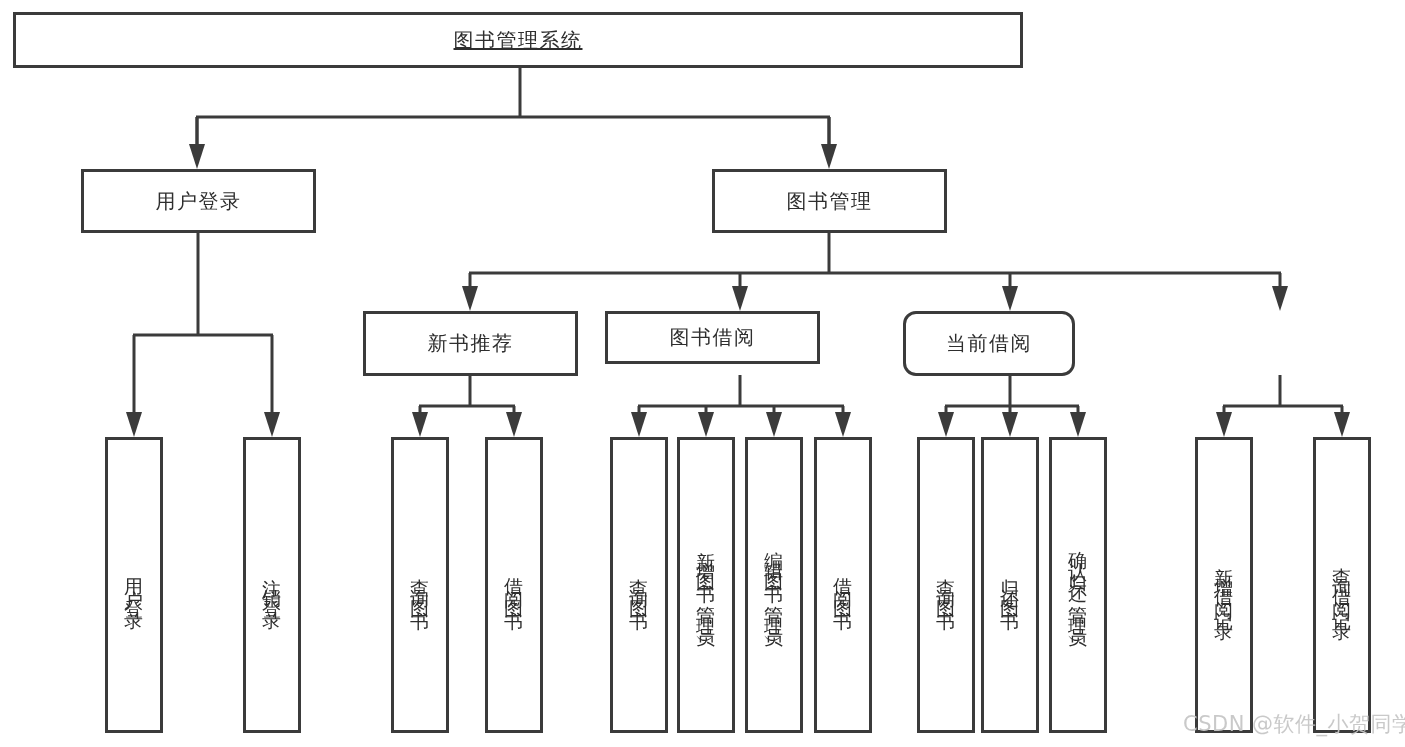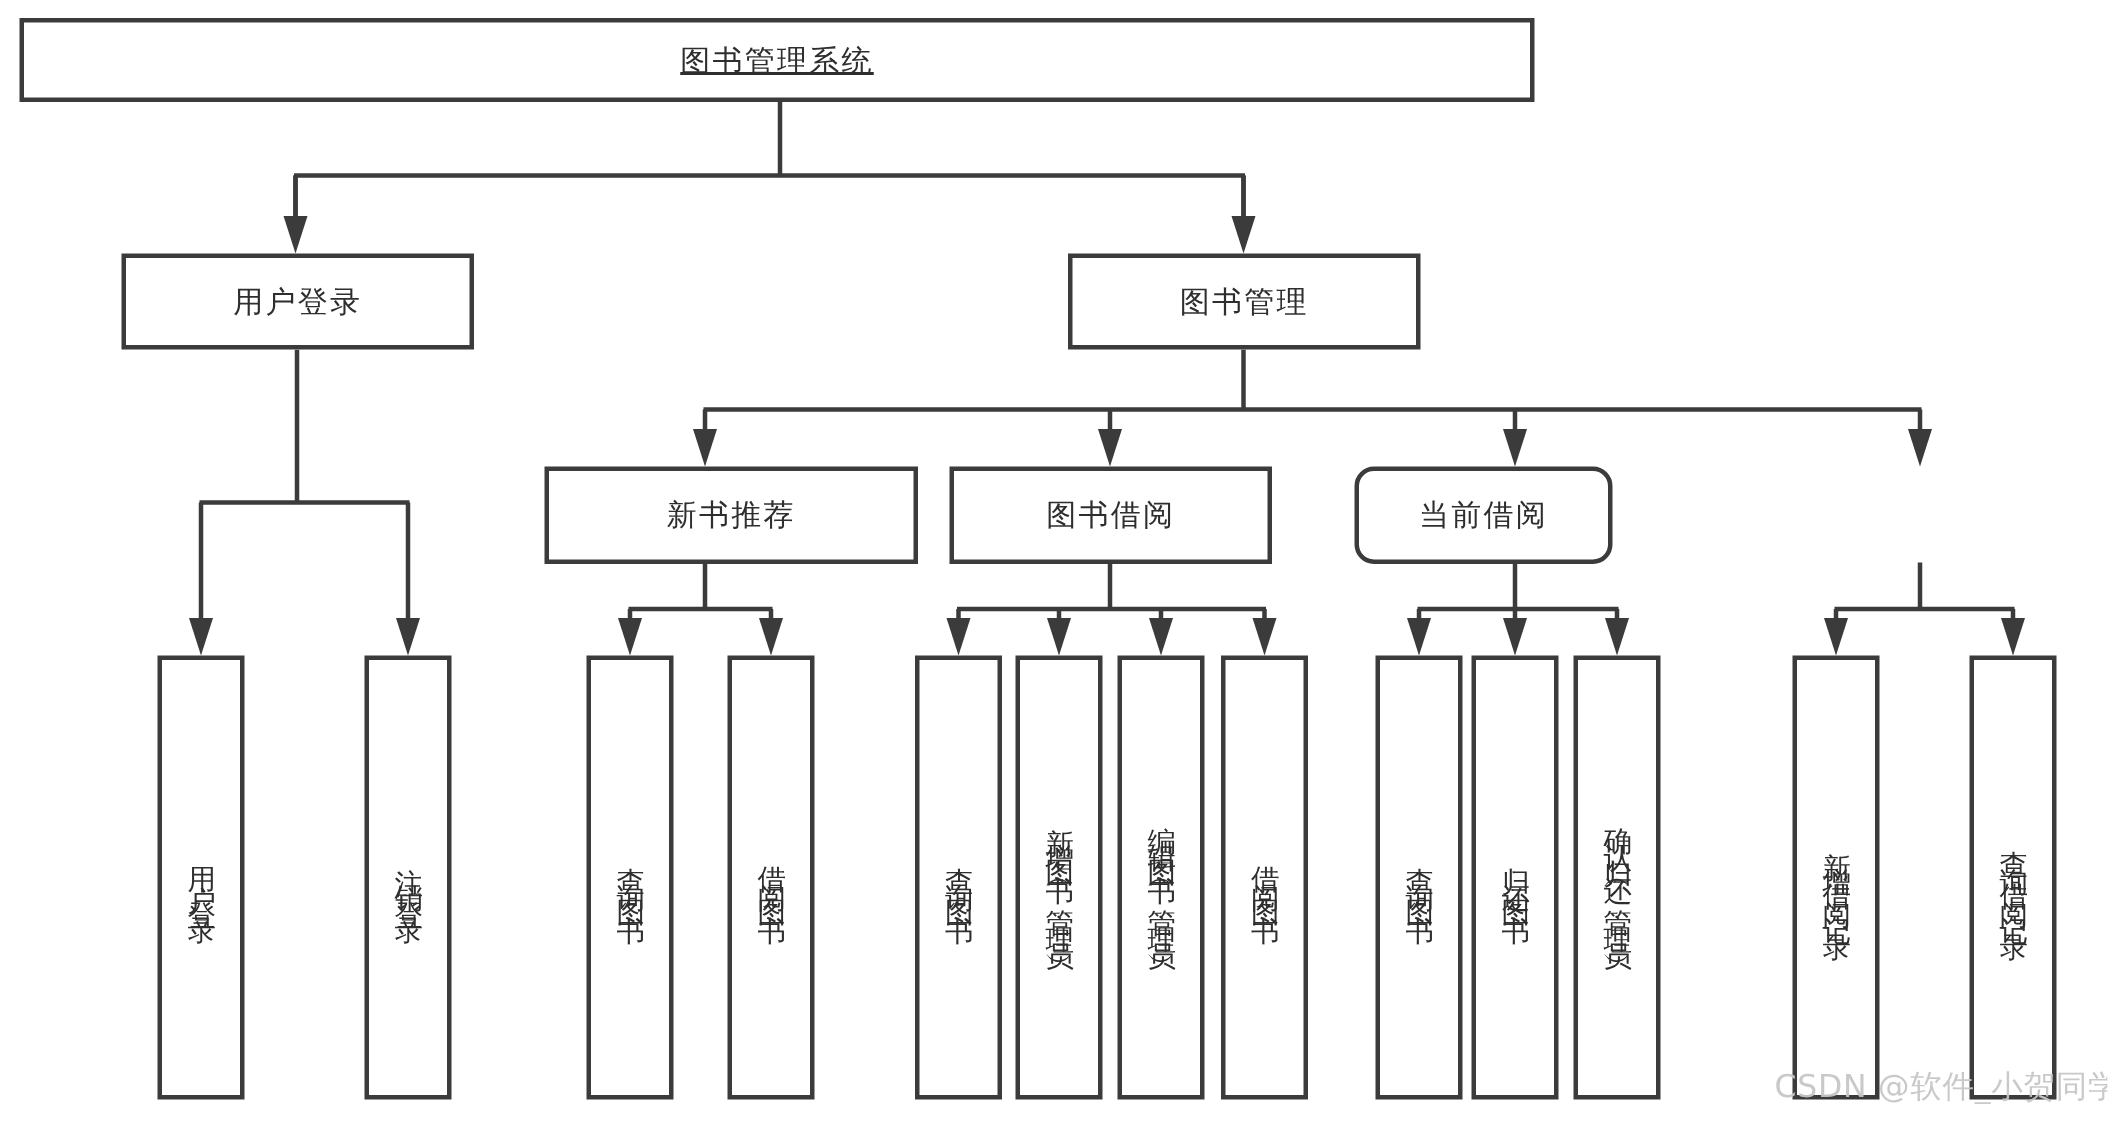--- a/index.html
+++ b/index.html
@@ -122,24 +122,24 @@
     <span class="lbl">图书管理系统</span>
   </div>
 
   <div class="box hbox" style="left:81px; top:169px; width:235px; height:64px;">
     <span class="lbl">用户登录</span>
   </div>
   <div class="box hbox" style="left:712px; top:169px; width:235px; height:64px;">
     <span class="lbl">图书管理</span>
   </div>
 
-  <div class="box hbox" style="left:363px; top:311px; width:249px; height:65px;">
+  <div class="box hbox" style="left:363px; top:311px; width:215px; height:65px;">
     <span class="lbl">新书推荐</span>
   </div>
-  <div class="box hbox" style="left:633px; top:311px; width:215px; height:65px;">
+  <div class="box hbox" style="left:605px; top:311px; width:215px; height:53px;">
     <span class="lbl">图书借阅</span>
   </div>
   <div class="box hbox" style="left:903px; top:311px; width:172px; height:65px;border-radius:13px;">
     <span class="lbl">当前借阅</span>
   </div>
 
   <div class="box vbox" style="left:105px; top:437px; width:58px; height:296px;">
     <span class="lbl">用户登录</span>
   </div>
   <div class="box vbox" style="left:243px; top:437px; width:58px; height:296px;">

